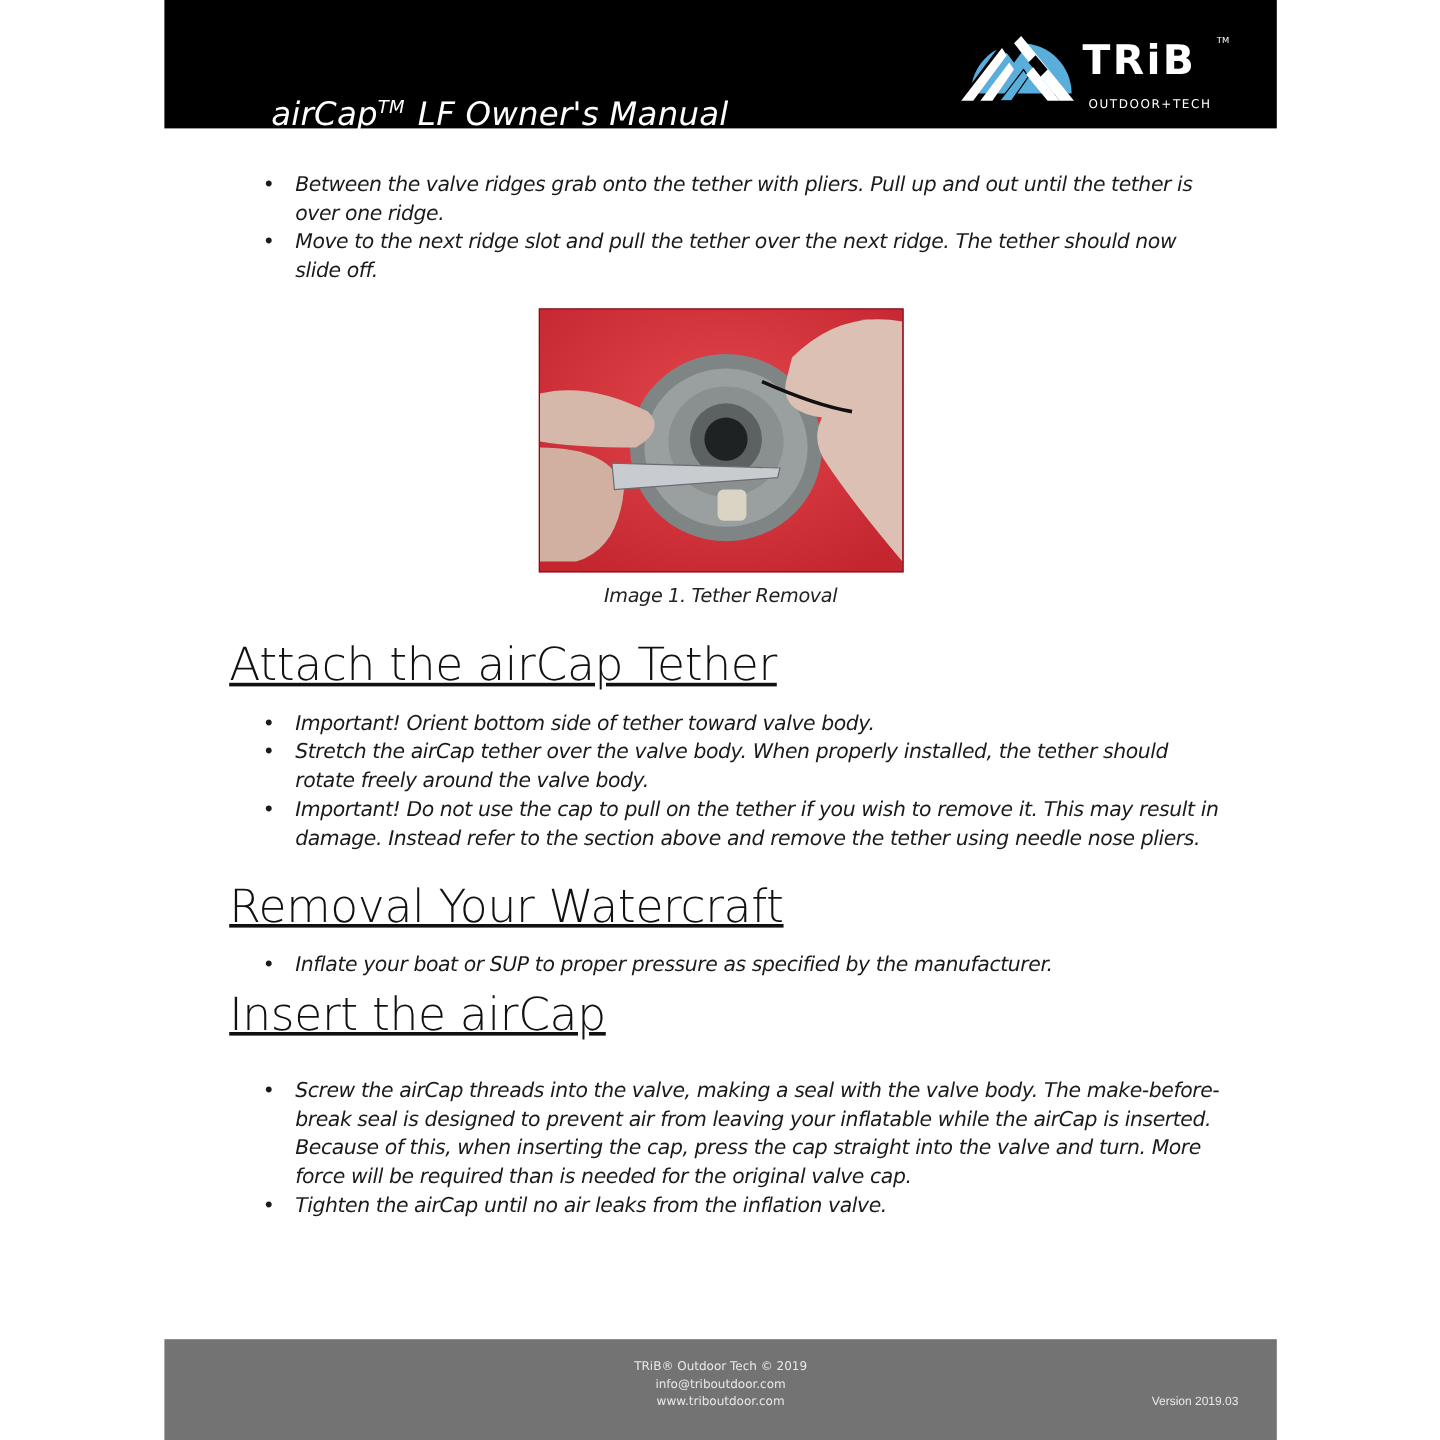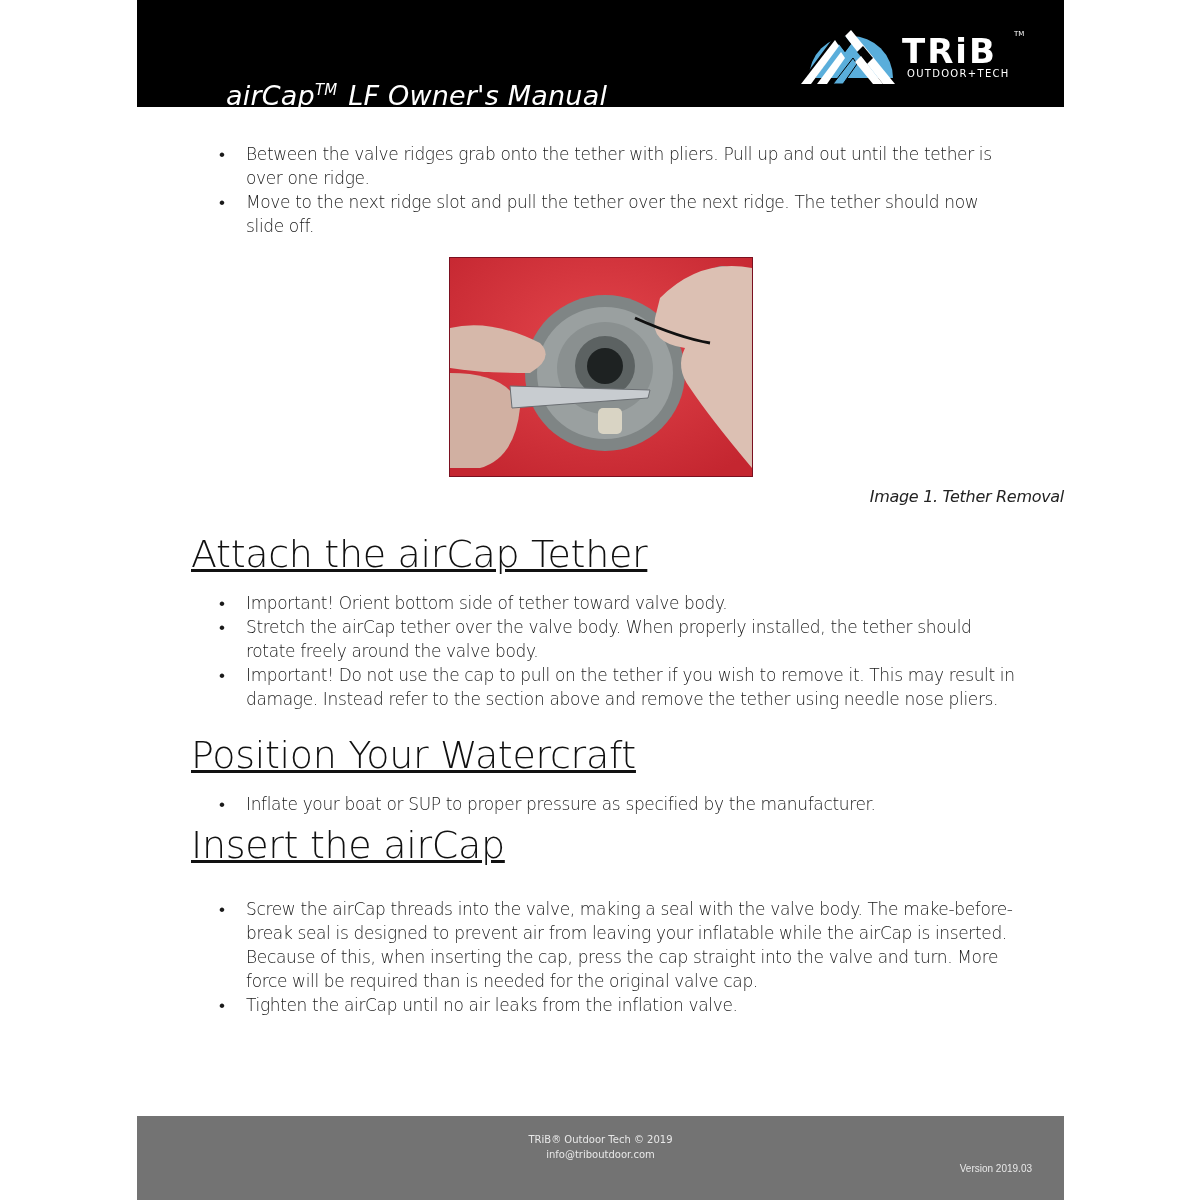--- a/index.html
+++ b/index.html
@@ -7,35 +7,35 @@
          font-family: "Liberation Sans", "DejaVu Sans", sans-serif; color: #111; }
   .page { position: absolute; left: 137px; top: 0; width: 927px; height: 1200px; background: #fff; }
   .header { position: absolute; left: 0; top: 0; width: 927px; height: 107px; background: #000; }
   .header-title { position: absolute; left: 89px; top: 40px; color: #fff; font-size: 27px;
                   font-style: italic; font-weight: 300; letter-spacing: 0.2px;
                   font-family: "DejaVu Sans", sans-serif; margin-top: 40px; }
   .header-title sup { font-size: 15px; vertical-align: 10px; margin-right: 2px; }
   .logo { position: absolute; left: 662px; top: 22px; width: 230px; height: 64px; }
   .logo-word { position: absolute; left: 103px; top: 12px; color: #fff; font-size: 34px; font-weight: 700;
                letter-spacing: 2px; font-family: "DejaVu Sans", sans-serif; line-height: 34px; }
-  .logo-sub { position: absolute; left: 108px; top: 46px; color: #fff; font-size: 10px; letter-spacing: 1.3px;
+  .logo-sub { position: absolute; left: 108px; top: 60px; color: #fff; font-size: 10px; letter-spacing: 1.3px;
               font-family: "DejaVu Sans", sans-serif; }
   .logo-tm { position: absolute; left: 215px; top: 8px; color: #fff; font-size: 7px; font-family: "DejaVu Sans", sans-serif; }
 
   .content { position: absolute; left: 0; top: 0; width: 927px; }
-  ul.bullets { list-style: none; margin: 0; padding: 0; position: absolute; left: 82px; width: 800px; }
+  ul.bullets { list-style: none; margin: 0; padding: 0; position: absolute; left: 82px; width: 800px; font-style: italic; }
   ul.bullets li { position: relative; padding-left: 27px; font-size: 17px; line-height: 24px;
                   font-family: "DejaVu Sans", sans-serif; font-weight: 300; color: #1a1a1a; letter-spacing: -0.35px; }
   ul.bullets li::before { content: "•"; position: absolute; left: 0; top: 0; font-size: 17px; }
   .h2 { position: absolute; left: 54px; font-size: 38px; font-weight: 300; color: #111;
         font-family: "DejaVu Sans", sans-serif; letter-spacing: -0.3px; line-height: 44px; margin: 0; text-decoration: underline; }
 
   .figure { position: absolute; left: 312px; top: 257px; width: 302px; height: 218px; border: 1px solid #7a1020;
             background: #d8303a; overflow: hidden; }
-  .caption { position: absolute; left: 0; width: 927px; top: 487px; text-align: right; font-size: 16px;
+  .caption { position: absolute; left: 0; width: 927px; top: 487px; text-align: center; font-size: 16px;
              font-style: italic; font-family: "DejaVu Sans", sans-serif; font-weight: 300; color: #222; letter-spacing: -0.3px; }
 
   .footer { position: absolute; left: 0; top: 1116px; width: 927px; height: 84px; background: #737373; color: #fff; }
   .footer-center { position: absolute; left: 0; width: 927px; top: 17px; text-align: center; font-size: 10px;
                    line-height: 14.5px; font-family: "DejaVu Sans", sans-serif; color: #e8e8e8; }
   .footer-version { position: absolute; right: 32px; top: 47px; font-size: 10px; font-family: Liberation Sans, sans-serif; color: #e8e8e8; }
 </style>
 </head>
 <body>
 
@@ -93,32 +93,33 @@
     </div>
     <div class="caption">Image 1. Tether Removal</div>
 
     <h2 class="h2" style="top:532px">Attach the airCap Tether</h2>
     <ul class="bullets" style="top:591px">
       <li>Important! Orient bottom side of tether toward valve body.</li>
       <li>Stretch the airCap tether over the valve body. When properly installed, the tether should rotate freely around the valve body.</li>
       <li>Important! Do not use the cap to pull on the tether if you wish to remove it. This may result in damage. Instead refer to the section above and remove the tether using needle nose pliers.</li>
     </ul>
 
-    <h2 class="h2" style="top:733px">Position Your Watercraft</h2>
+    <h2 class="h2" style="top:733px">Removal Your Watercraft</h2>
     <ul class="bullets" style="top:792px">
       <li>Inflate your boat or SUP to proper pressure as specified by the manufacturer.</li>
     </ul>
 
     <h2 class="h2" style="top:823px">Insert the airCap</h2>
     <ul class="bullets" style="top:897px">
       <li>Screw the airCap threads into the valve, making a seal with the valve body. The make-before-break seal is designed to prevent air from leaving your inflatable while the airCap is inserted. Because of this, when inserting the cap, press the cap straight into the valve and turn. More force will be required than is needed for the original valve cap.</li>
       <li>Tighten the airCap until no air leaks from the inflation valve.</li>
     </ul>
   </div>
 
   <div class="footer">
     <div class="footer-center">
       <div>TRiB® Outdoor Tech © 2019</div>
       <div>info@triboutdoor.com</div>
+      <div>www.triboutdoor.com</div>
     </div>
     <div class="footer-version">Version 2019.03</div>
   </div>
 </div>
 
 </body></html>

